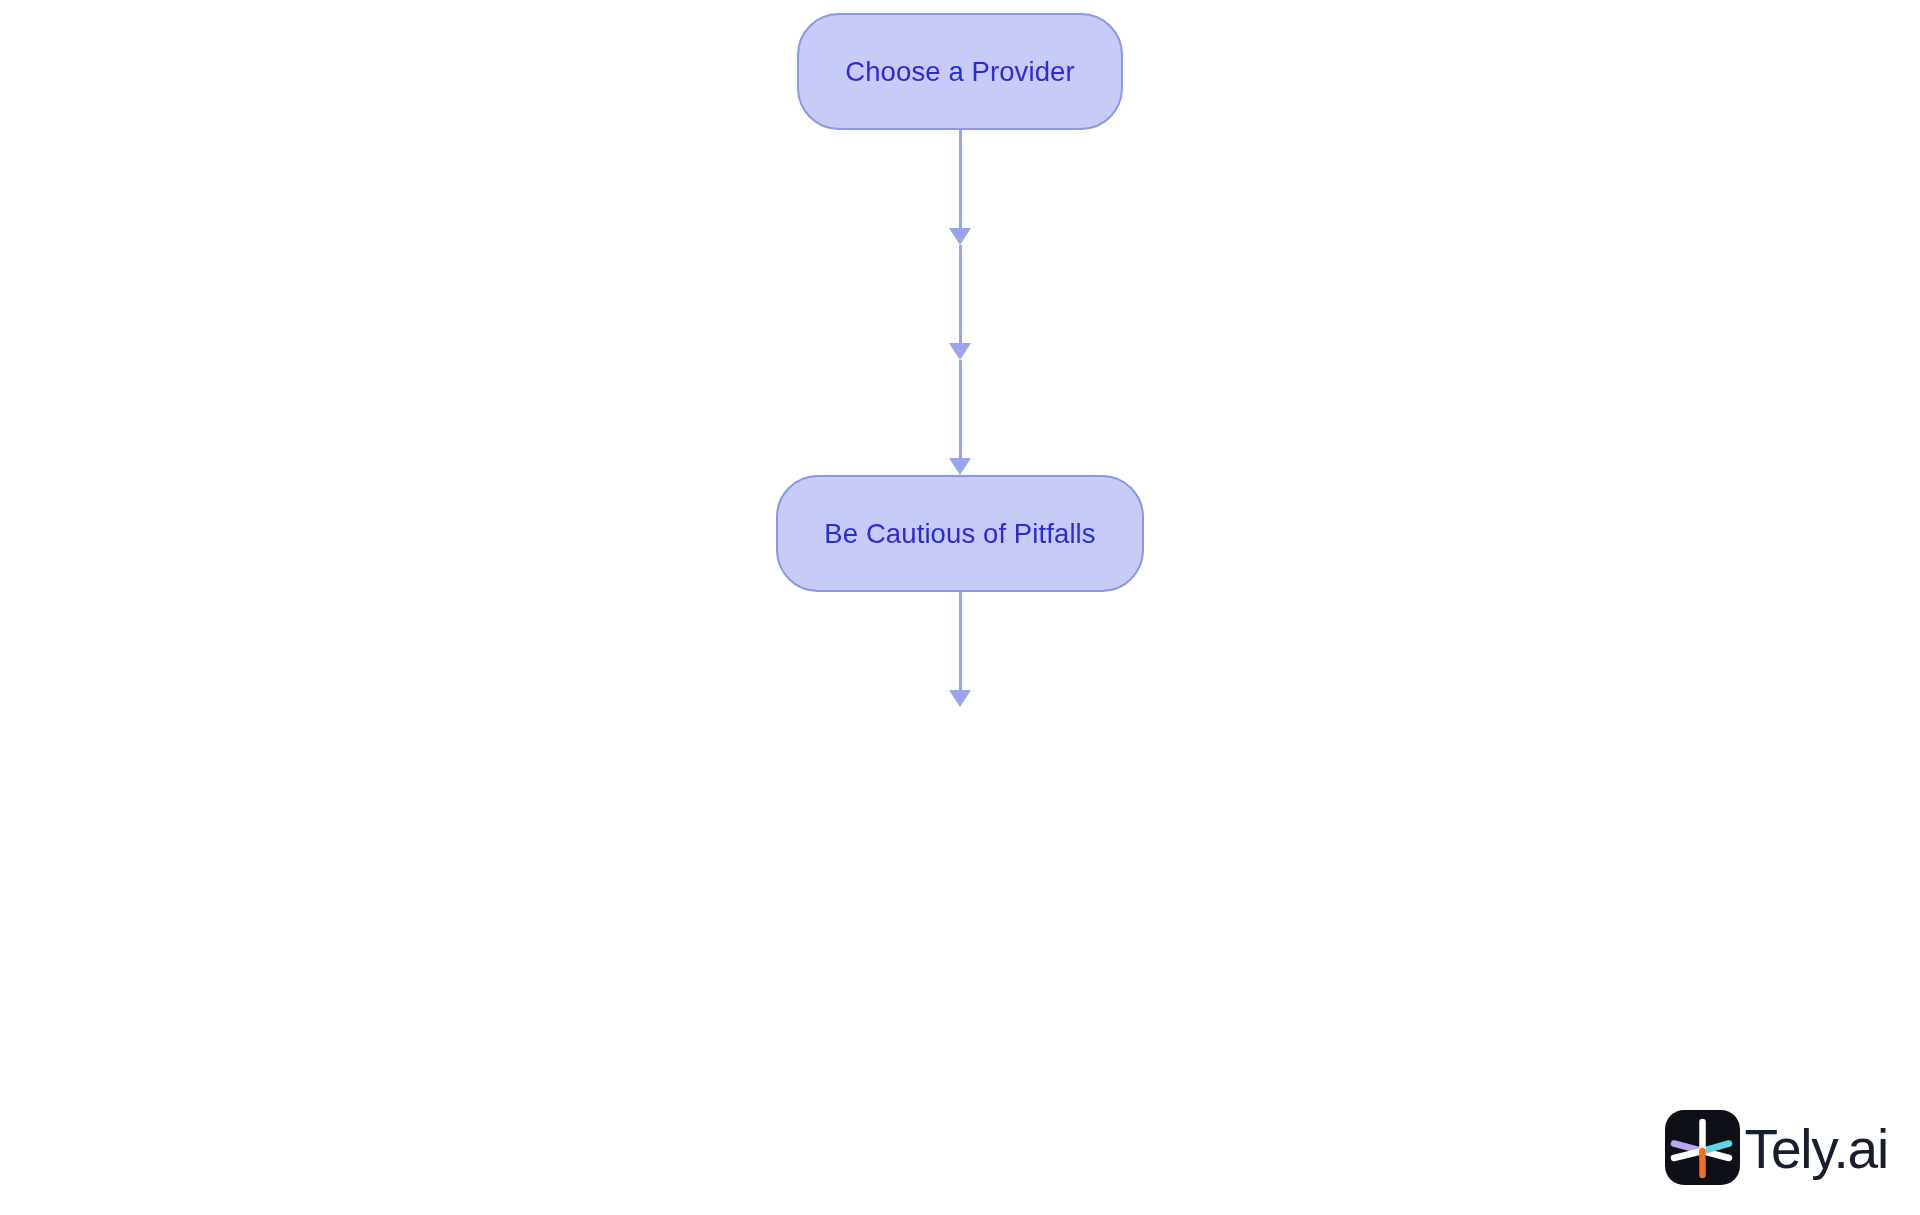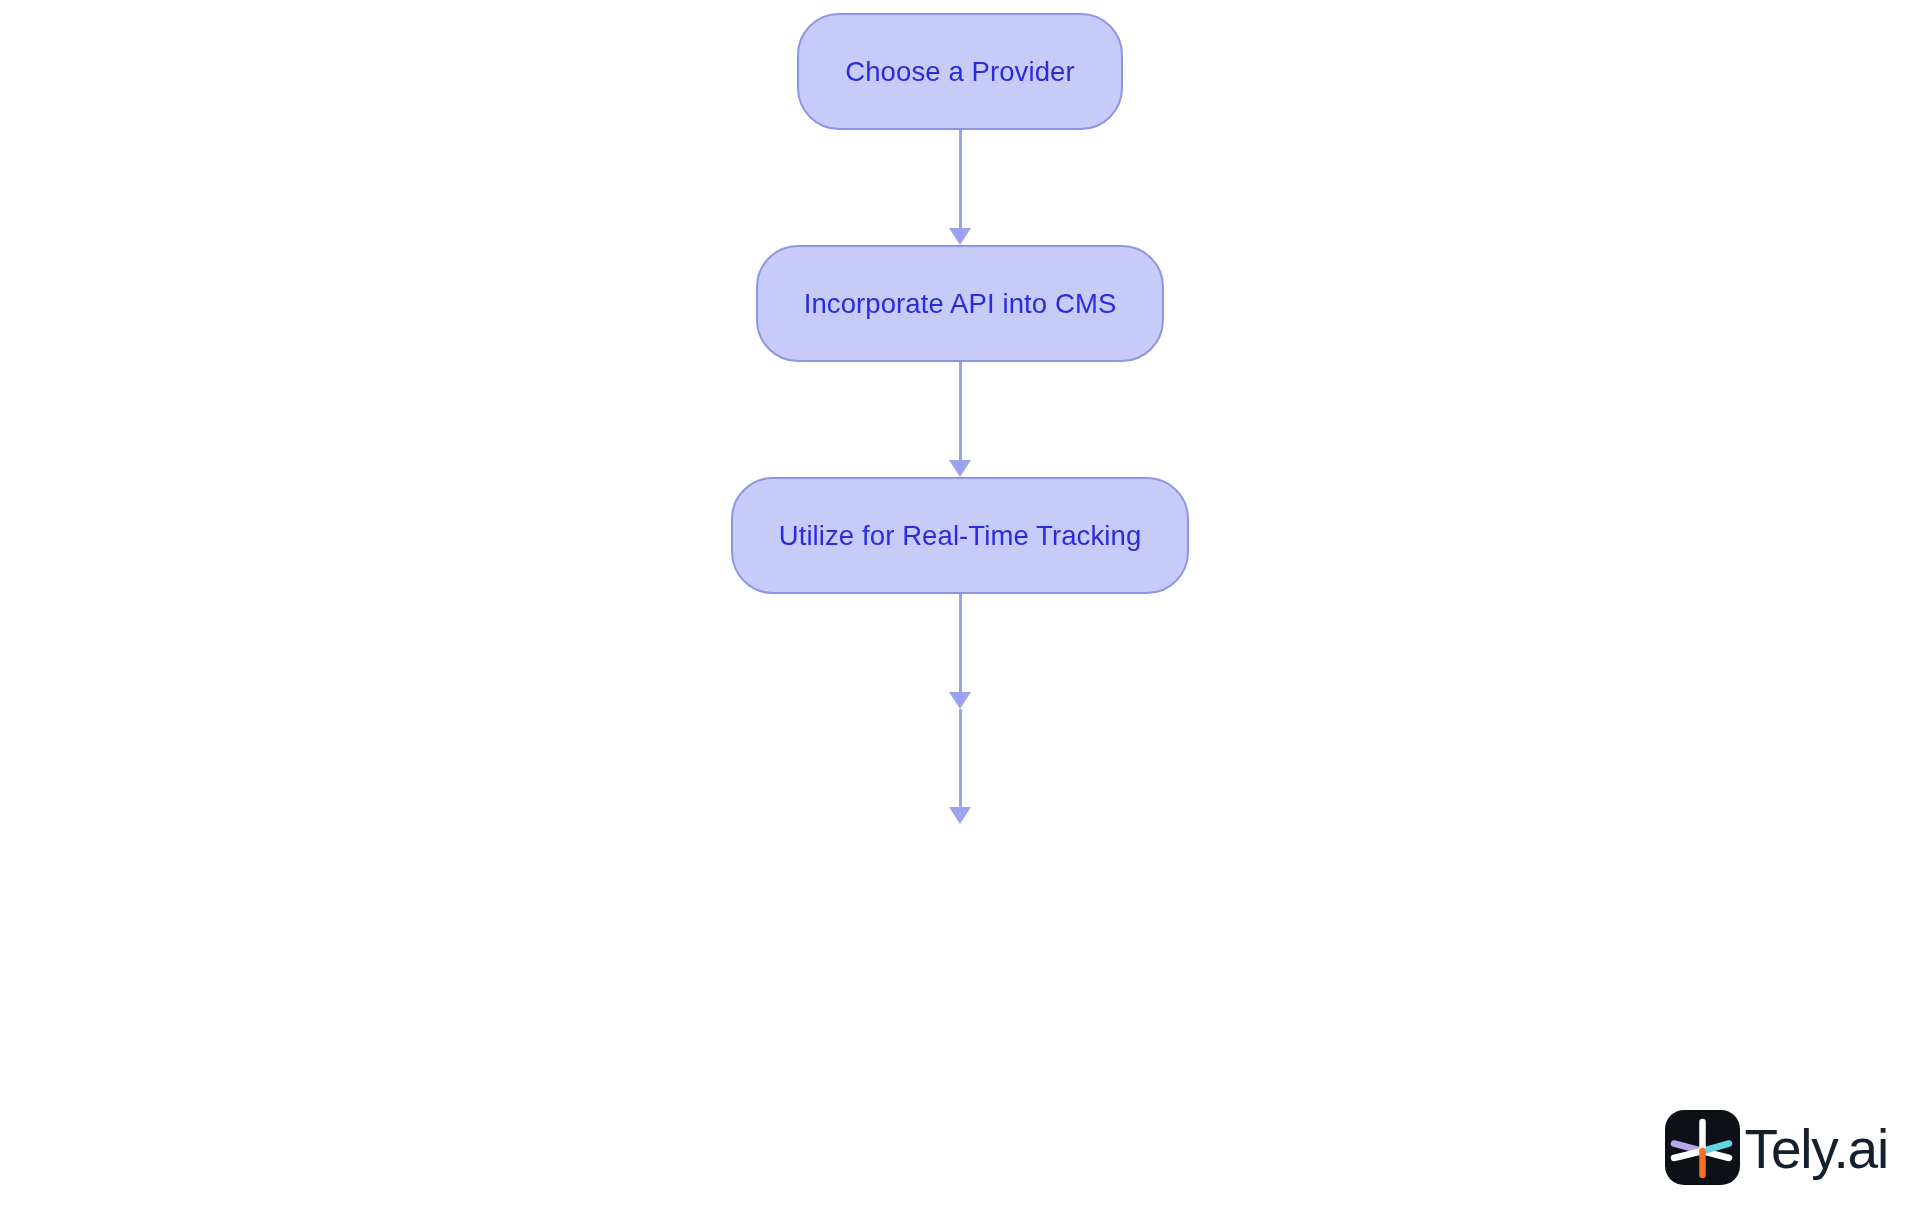--- a/index.html
+++ b/index.html
@@ -119,38 +119,35 @@
 
     <div class="node">
       <span class="node-label">Choose a Provider</span>
     </div>
 
     <div class="connector">
       <div class="connector-line"></div>
       <div class="connector-arrow"></div>
     </div>
 
-    <div class="node">
-      <span class="node-label">Incorporate API into CMS</span>
+
+    <div class="connector">
+      <div class="connector-line"></div>
+      <div class="connector-arrow"></div>
     </div>
+
 
     <div class="connector">
       <div class="connector-line"></div>
       <div class="connector-arrow"></div>
     </div>
 
     <div class="node">
-      <span class="node-label">Utilize for Real-Time Tracking</span>
+      <span class="node-label">Be Cautious of Pitfalls</span>
     </div>
-
-    <div class="connector">
-      <div class="connector-line"></div>
-      <div class="connector-arrow"></div>
-    </div>
-
 
     <div class="connector">
       <div class="connector-line"></div>
       <div class="connector-arrow"></div>
     </div>
 
 
   </div>
 </div>
 

